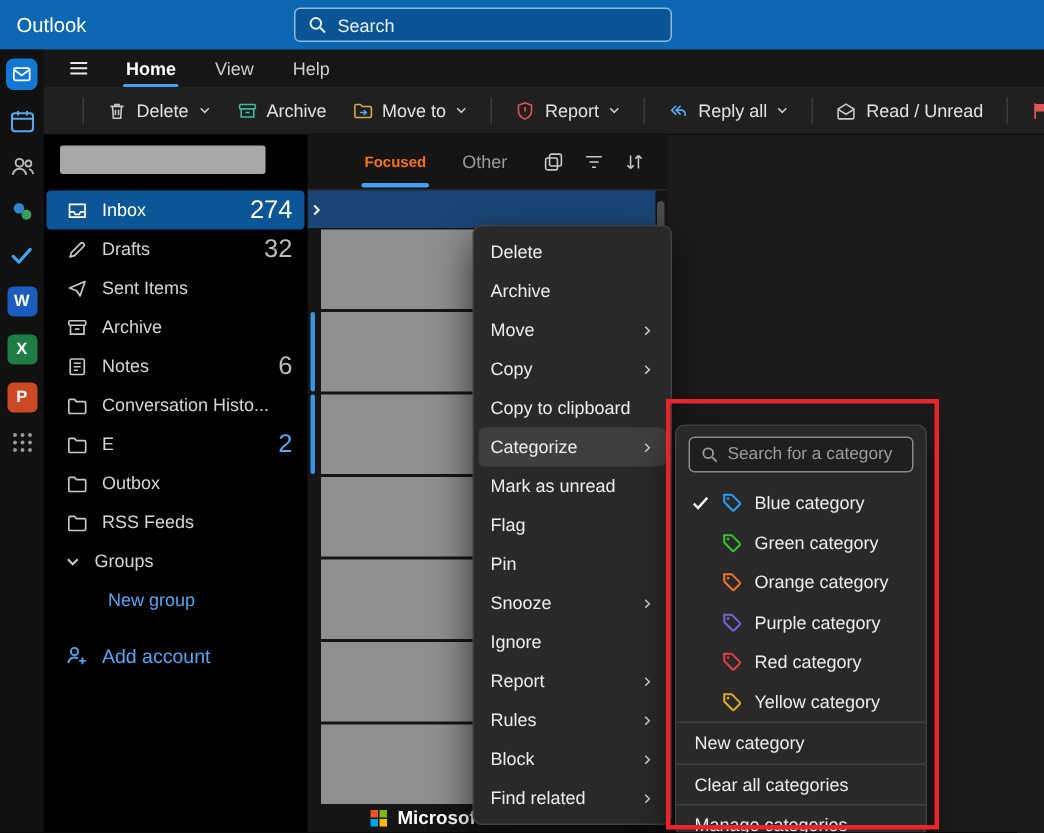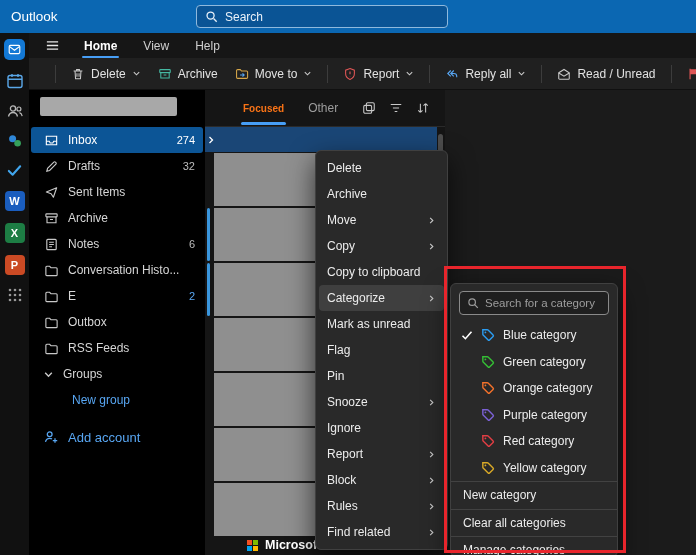--- a/index.html
+++ b/index.html
@@ -39,21 +39,21 @@
   .tile-word{background:#1a5dbe;width:20px;height:20px;border-radius:4px;}
   .tile-excel{background:#1d7d44;width:20px;height:20px;border-radius:4px;}
   .tile-ppt{background:#cb4a24;width:20px;height:20px;border-radius:4px;}
 
   
   .folderpane{position:absolute;top:90px;left:29px;width:176px;bottom:0;background:#000000;z-index:3;}
   .acct-placeholder{position:absolute;left:11px;top:7px;width:137px;height:19px;background:#a8a8a8;border-radius:2px;}
   .folders{position:absolute;top:37px;left:0;right:0;}
   .frow{display:flex;align-items:center;height:26px;padding:0 10px 0 14px;gap:9px;color:#d6d6d6;}
   .frow .ficon{width:16px;display:flex;justify-content:center;color:#c9c9c9;flex:0 0 auto;}
-  .frow .cnt{margin-left:auto;font-size:11px;color:#bdbdbd;}
+  .frow .cnt{margin-left:auto;font-size:17px;color:#bdbdbd;}
   .frow.sel{background:#0c5596;color:#fff;border-radius:3px;margin:0 2px;padding:0 8px 0 12px;}
   .frow.sel .ficon{color:#fff;}
   .frow.sel .cnt{color:#fff;}
   .cnt.accent{color:#58a6f2 !important;}
   .frow .gchev{color:#c9c9c9;display:flex;}
   .newgroup{display:flex;align-items:center;height:26px;padding-left:43px;color:#58a6f2;}
   .addaccount{display:flex;align-items:center;gap:9px;margin-top:16px;padding-left:14px;color:#58a6f2;font-size:13px;}
 
   
   .listpane{position:absolute;top:90px;left:205px;width:240px;bottom:0;background:#151515;z-index:2;}
@@ -514,29 +514,29 @@
       </div>
     <div class="cmi">
         <span>Report</span>
         <span class="rchev">
           <svg width="9" height="9" viewBox="0 0 10 10">
             <path d="M3.5 2 6.5 5 3.5 8" fill="none" stroke="currentColor" stroke-width="1.2"></path>
           </svg>
         </span>
       </div>
     <div class="cmi">
+        <span>Rules</span>
+        <span class="rchev">
+          <svg width="9" height="9" viewBox="0 0 10 10">
+            <path d="M3.5 2 6.5 5 3.5 8" fill="none" stroke="currentColor" stroke-width="1.2"></path>
+          </svg>
+        </span>
+      </div>
+    <div class="cmi">
         <span>Block</span>
-        <span class="rchev">
-          <svg width="9" height="9" viewBox="0 0 10 10">
-            <path d="M3.5 2 6.5 5 3.5 8" fill="none" stroke="currentColor" stroke-width="1.2"></path>
-          </svg>
-        </span>
-      </div>
-    <div class="cmi">
-        <span>Rules</span>
         <span class="rchev">
           <svg width="9" height="9" viewBox="0 0 10 10">
             <path d="M3.5 2 6.5 5 3.5 8" fill="none" stroke="currentColor" stroke-width="1.2"></path>
           </svg>
         </span>
       </div>
     <div class="cmi">
         <span>Find related</span>
         <span class="rchev">
           <svg width="9" height="9" viewBox="0 0 10 10">

